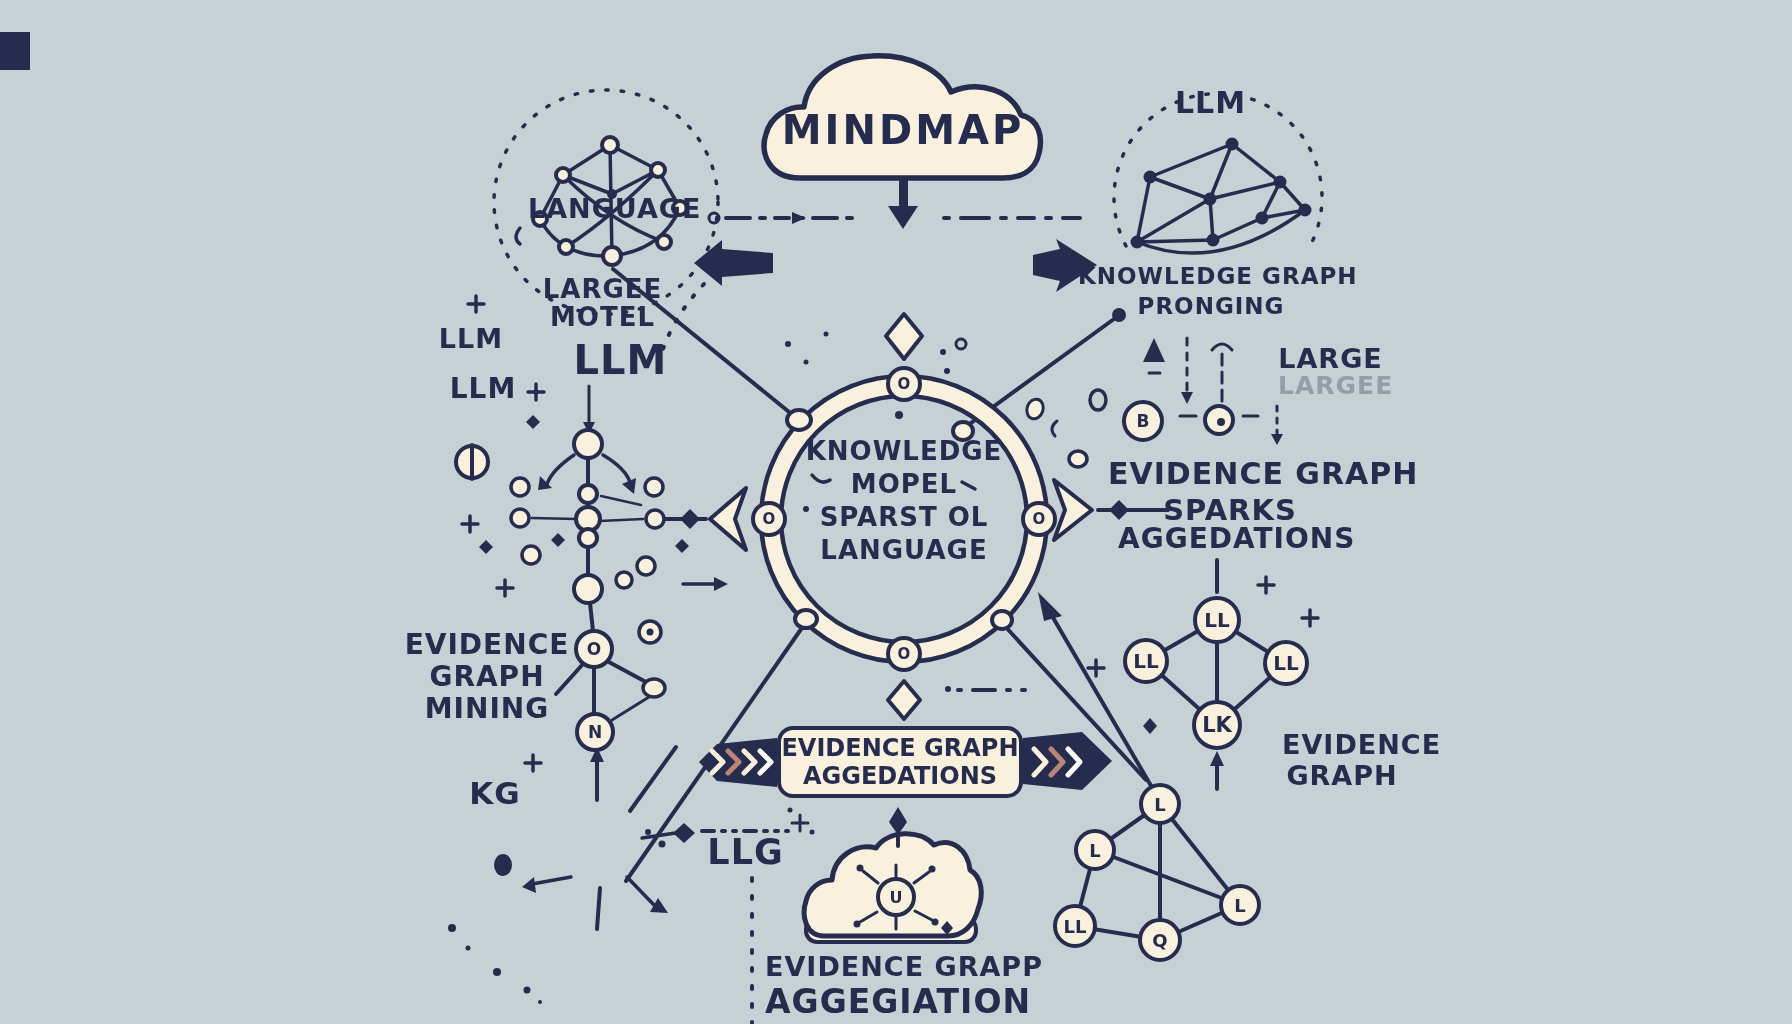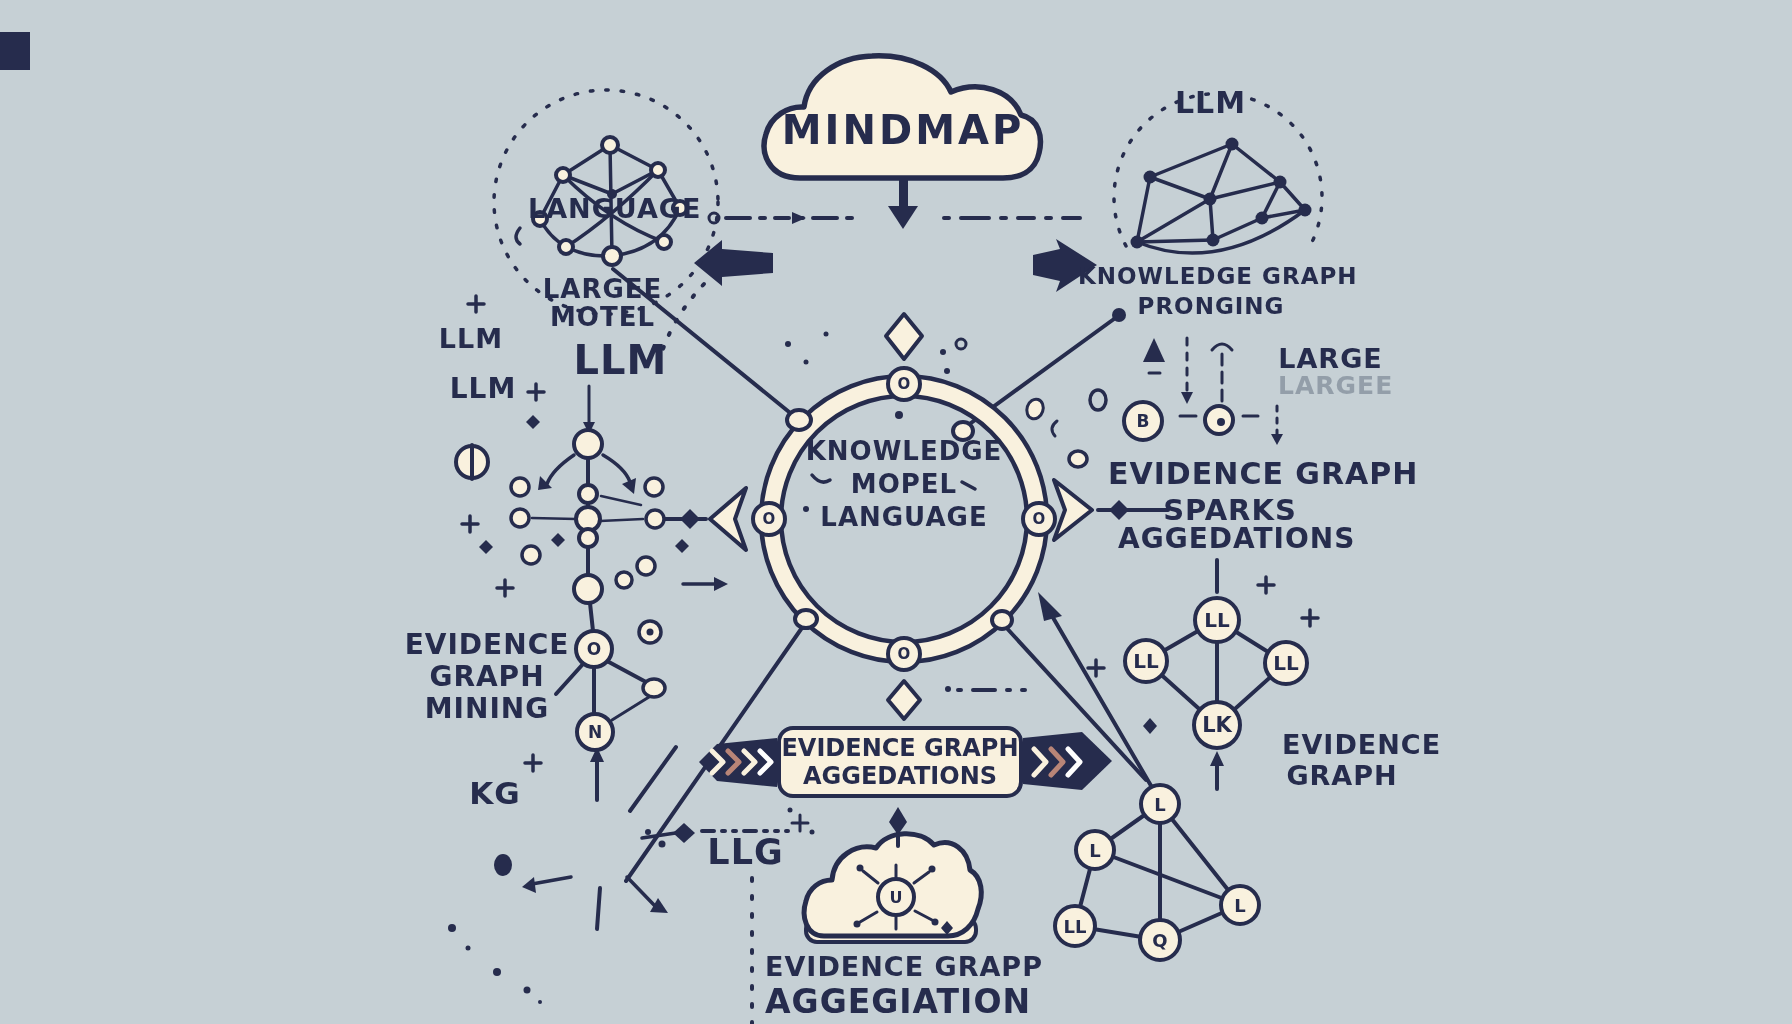--- a/index.html
+++ b/index.html
@@ -297,20 +297,21 @@
     <polygon points="714,545 728,552 714,559" fill="#262c4d" stroke="none"></polygon>
   </g>
 </svg>
 
 <div class="label nowrap" style="left:763px;top:76px;width:280px;font-size:40px;letter-spacing:3px;">MINDMAP</div>
 
 
 <div class="label ringtext" style="left:784px;top:403px;width:240px;font-size:26px;line-height:33px;">
   <div>KNOWLEDGE</div>
   <div>MOPEL</div>
+  <div>SPARST OL</div>
   <div>LANGUAGE</div>
 </div>
 
 <div class="node" style="left:886px;top:334px;width:36px;height:36px;font-size:15px;">O</div>
 <div class="node" style="left:751px;top:469px;width:36px;height:36px;font-size:15px;">O</div>
 <div class="node" style="left:1021px;top:469px;width:36px;height:36px;font-size:15px;">O</div>
 <div class="node" style="left:886px;top:604px;width:36px;height:36px;font-size:15px;">O</div>
 
 <div class="label nowrap" style="left:528px;top:162px;width:165px;font-size:27px;">LANGUAGE</div>
 <div class="label" style="left:520px;top:243px;width:165px;font-size:26px;">LARGEE</div>

